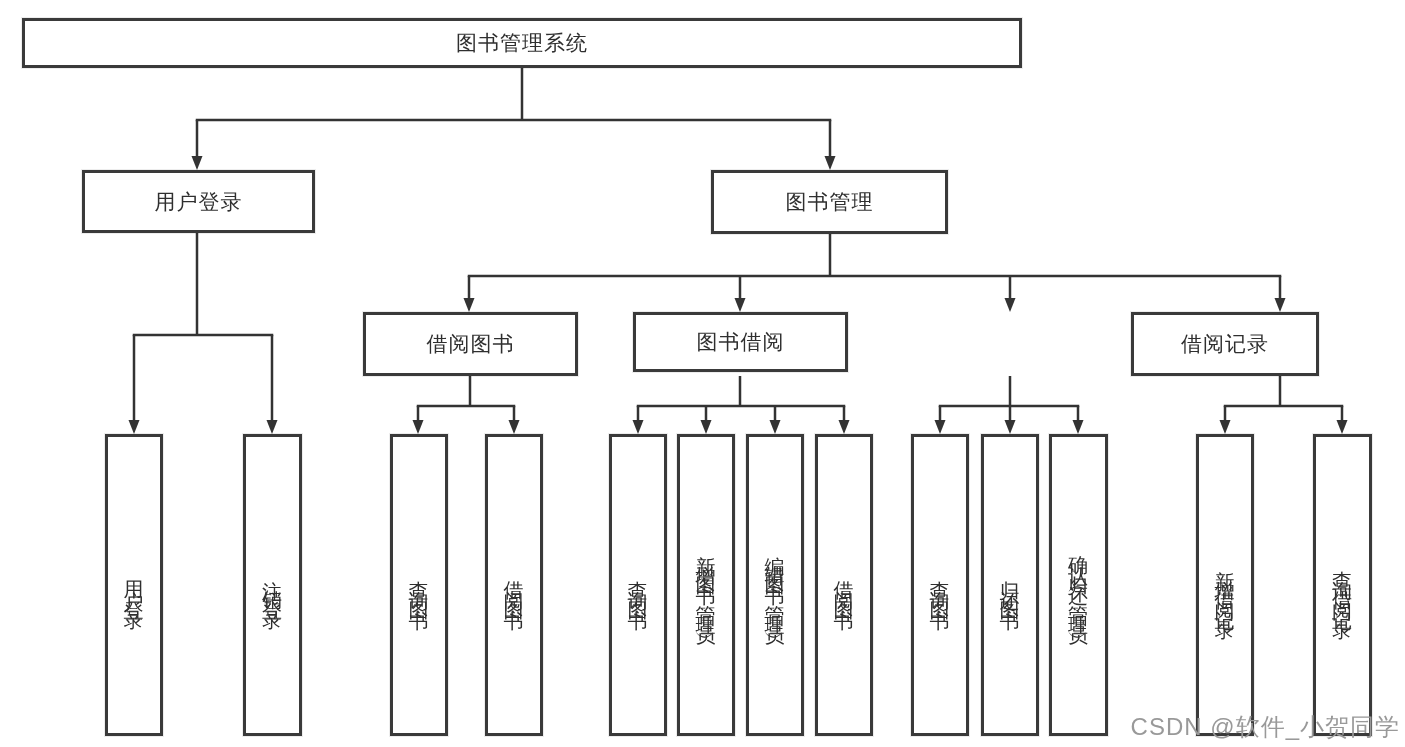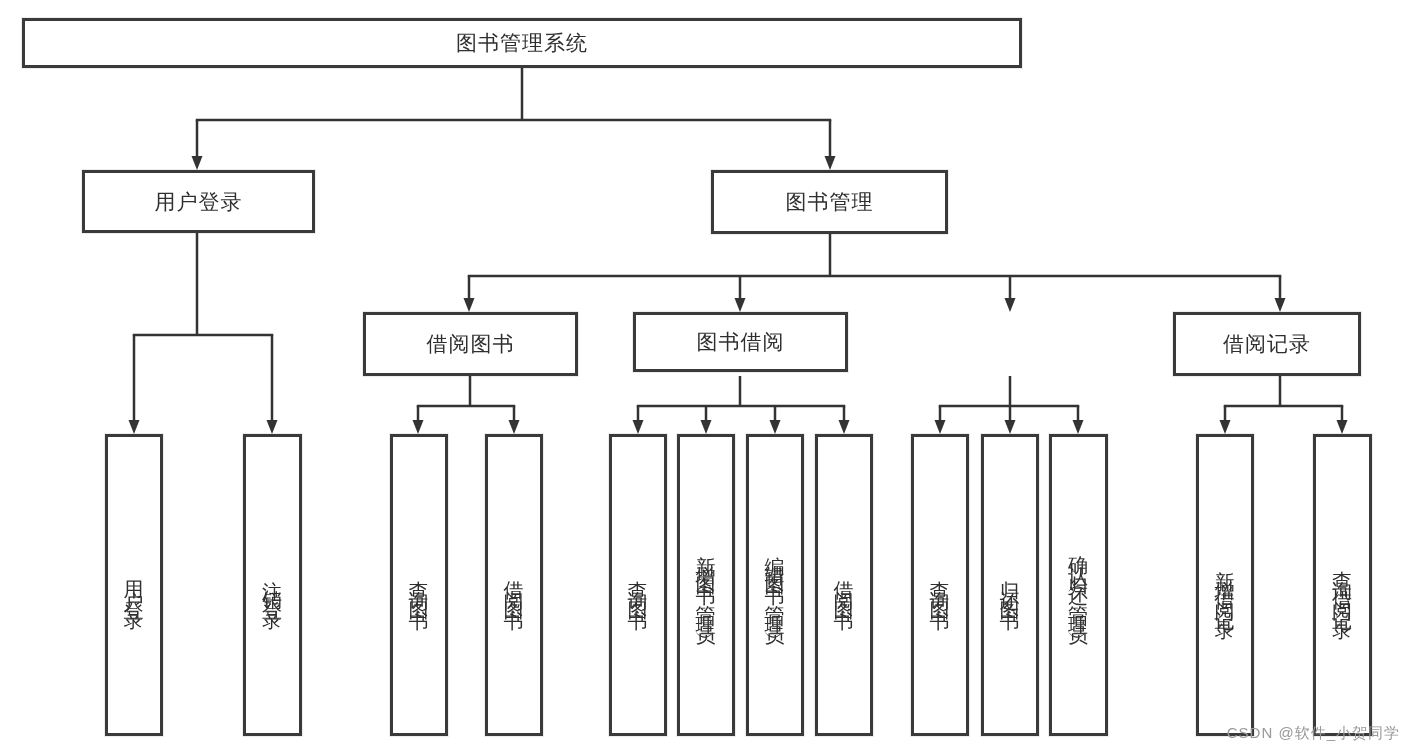--- a/index.html
+++ b/index.html
@@ -31,21 +31,21 @@
   .box.v span{
     writing-mode:vertical-lr;
     text-orientation:mixed;
     font-size:20px;
     line-height:1;
     letter-spacing:10px;
   }
   .watermark{
     position:absolute;
     right:5px;bottom:4px;
-    font-size:15px;
+    font-size:24px;
     color:#999999;
     letter-spacing:1px;
     z-index:10;
     white-space:nowrap;
   }
 </style>
 </head>
 <body>
 
 <div id="canvas">
@@ -122,21 +122,21 @@
   <div class="box h" style="left:711px;top:170px;width:237px;height:64px">
     <span>图书管理</span>
   </div>
 
   <div class="box h" style="left:363px;top:312px;width:215px;height:64px">
     <span>借阅图书</span>
   </div>
   <div class="box h" style="left:633px;top:312px;width:215px;height:60px">
     <span>图书借阅</span>
   </div>
-  <div class="box h" style="left:1173px;top:312px;width:188px;height:64px">
+  <div class="box h" style="left:1131px;top:312px;width:188px;height:64px">
     <span>借阅记录</span>
   </div>
 
   <div class="box v" style="left:105px;top:434px;width:58px;height:302px">
     <span>用户登录</span>
   </div>
   <div class="box v" style="left:243px;top:434px;width:59px;height:302px">
     <span>注销登录</span>
   </div>
 

